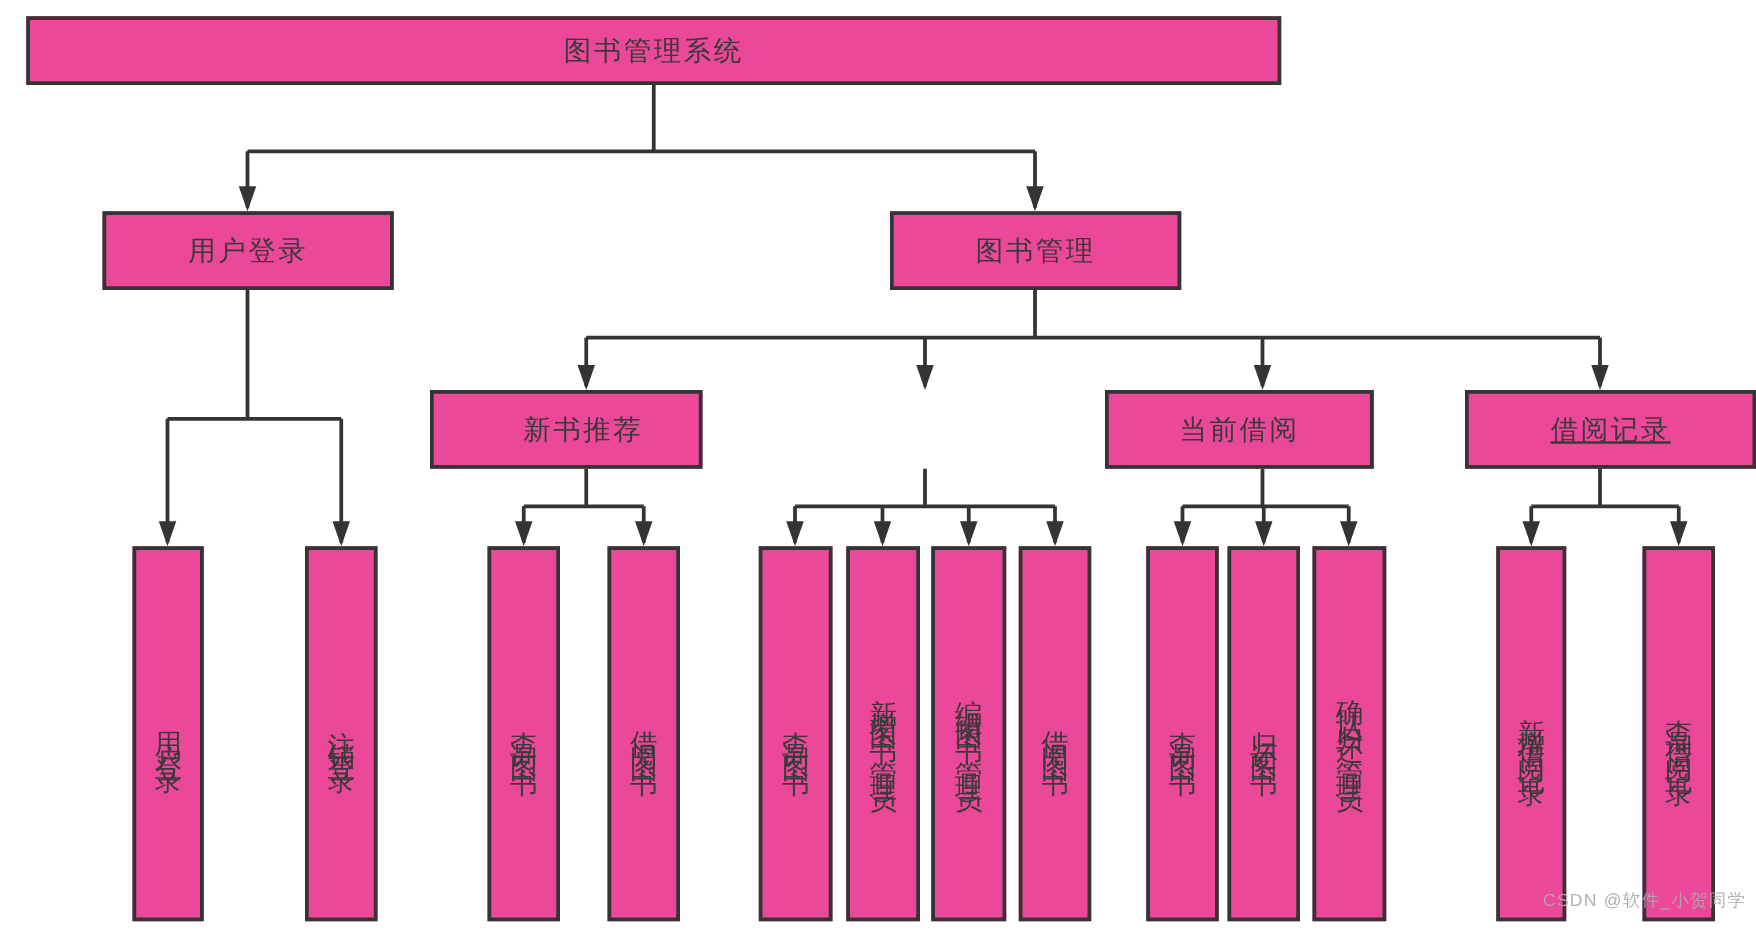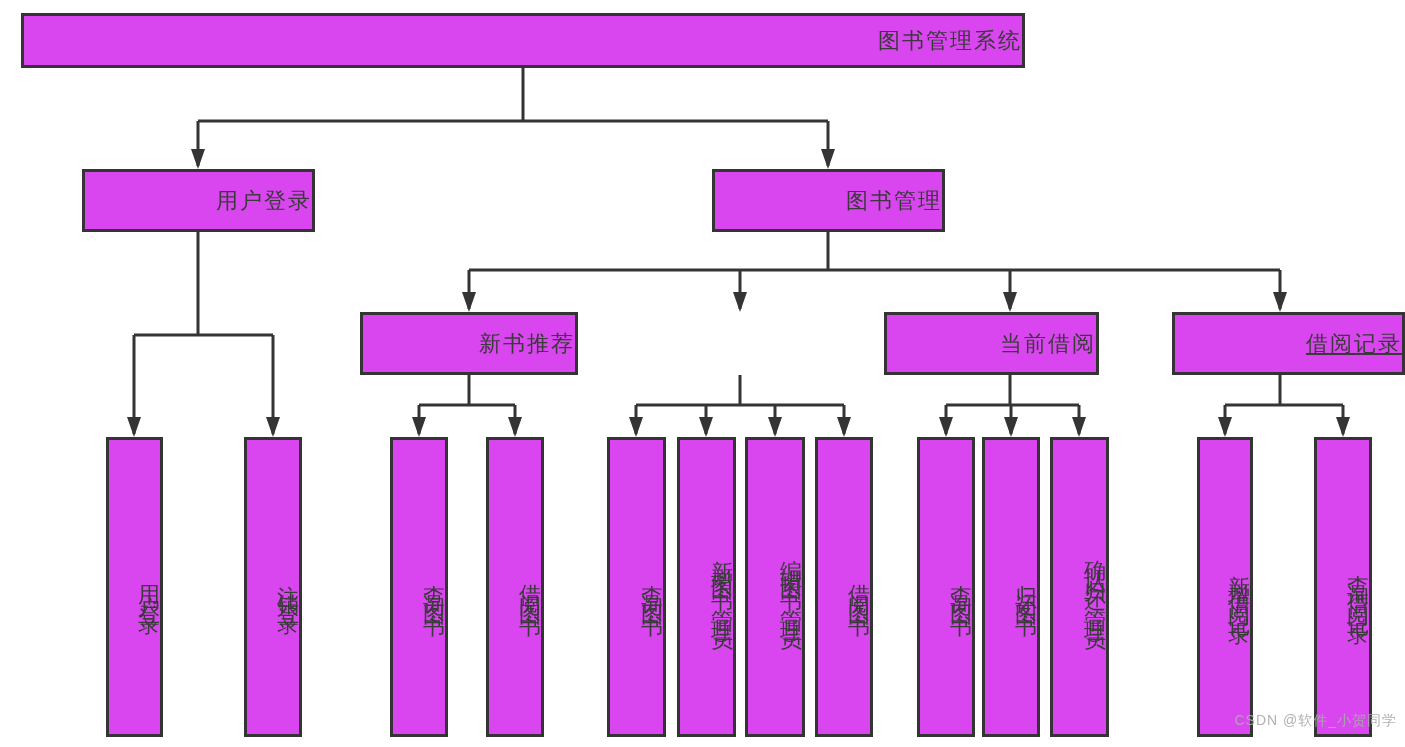--- a/index.html
+++ b/index.html
@@ -18,25 +18,25 @@
   #connectors {
     position: absolute;
     left: 0;
     top: 0;
     z-index: 1;
   }
   .box {
     position: absolute;
     box-sizing: border-box;
     border: 3px solid #343434;
-    background: #d946ef;
+    background: #ec4899;
     color: #3a3a3a;
     display: flex;
     align-items: center;
-    justify-content: flex-end;
+    justify-content: center;
     z-index: 2;
   }
   .box.h {
     font-size: 22px;
     letter-spacing: 2px;
     white-space: nowrap;
   }
   .box.v .vtext {
     writing-mode: vertical-rl;
     text-orientation: mixed;
@@ -89,21 +89,21 @@
     <span>图书管理系统</span>
   </div>
 
   <div class="box h" style="left:82px; top:169px; width:233px; height:63px;">
     <span>用户登录</span>
   </div>
   <div class="box h" style="left:712px; top:169px; width:233px; height:63px;">
     <span>图书管理</span>
   </div>
 
-  <div class="box h" style="left:360px; top:312px; width:218px; height:63px;padding-left:27px;">
+  <div class="box h" style="left:344px; top:312px; width:218px; height:63px;padding-left:27px;">
     <span>新书推荐</span>
   </div>
   <div class="box h" style="left:884px; top:312px; width:215px; height:63px;">
     <span>当前借阅</span>
   </div>
   <div class="box h" style="left:1172px; top:312px; width:233px; height:63px;text-decoration:underline;">
     <span>借阅记录</span>
   </div>
 
   <div class="box v" style="left:106px; top:437px; width:57px; height:300px;">

